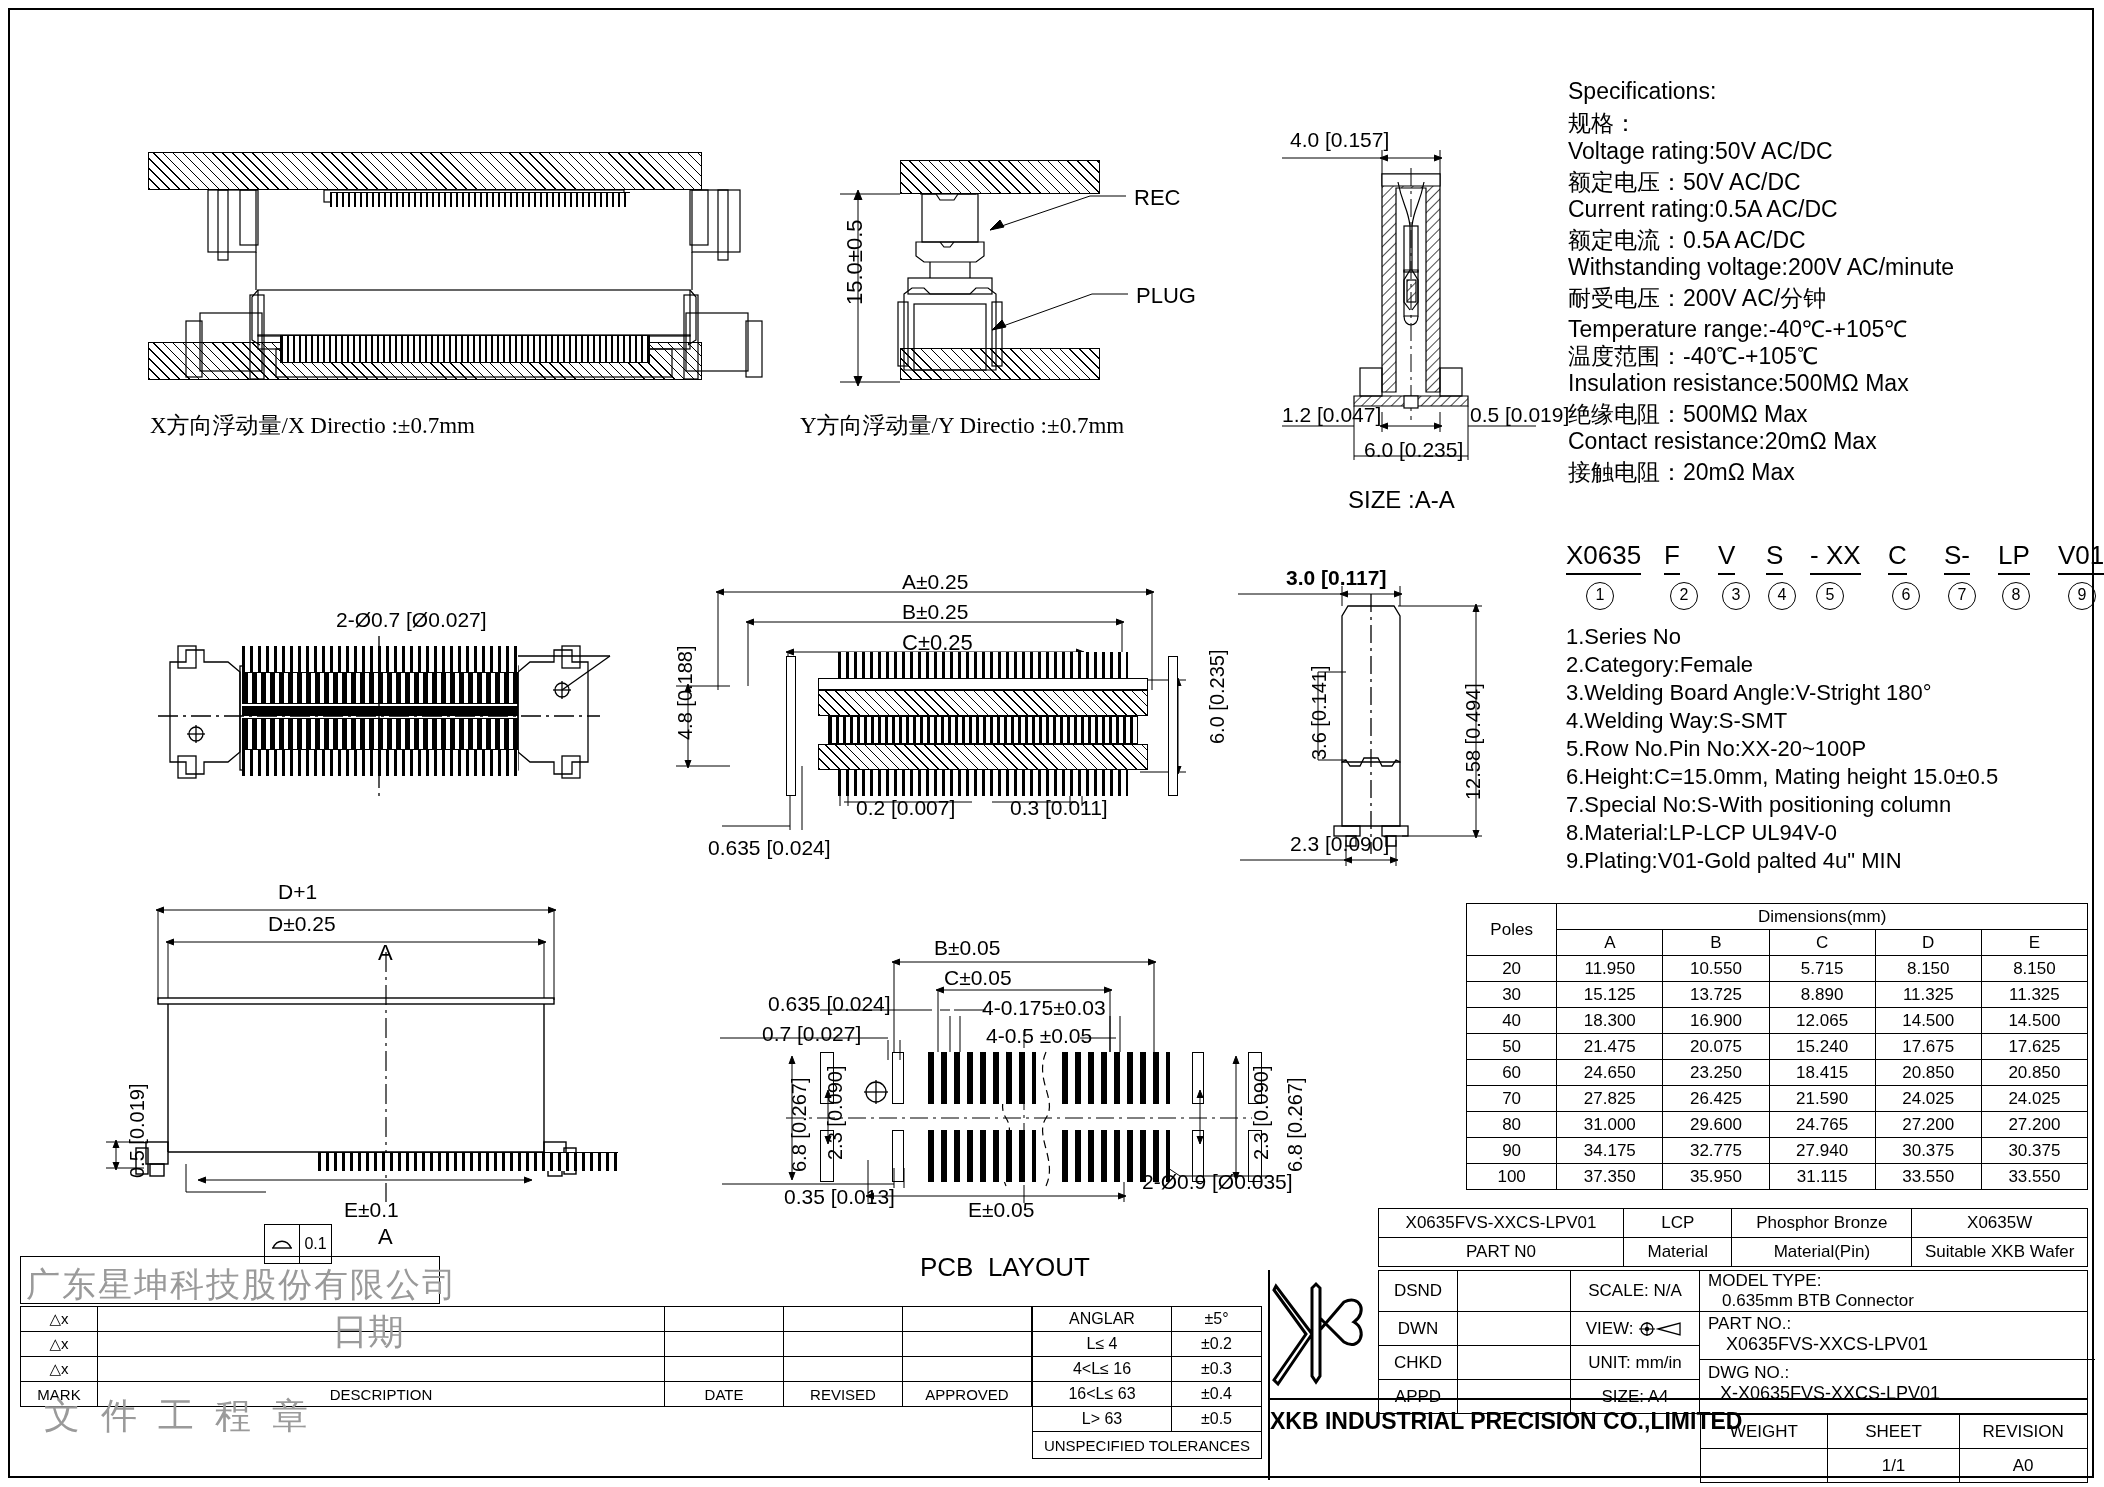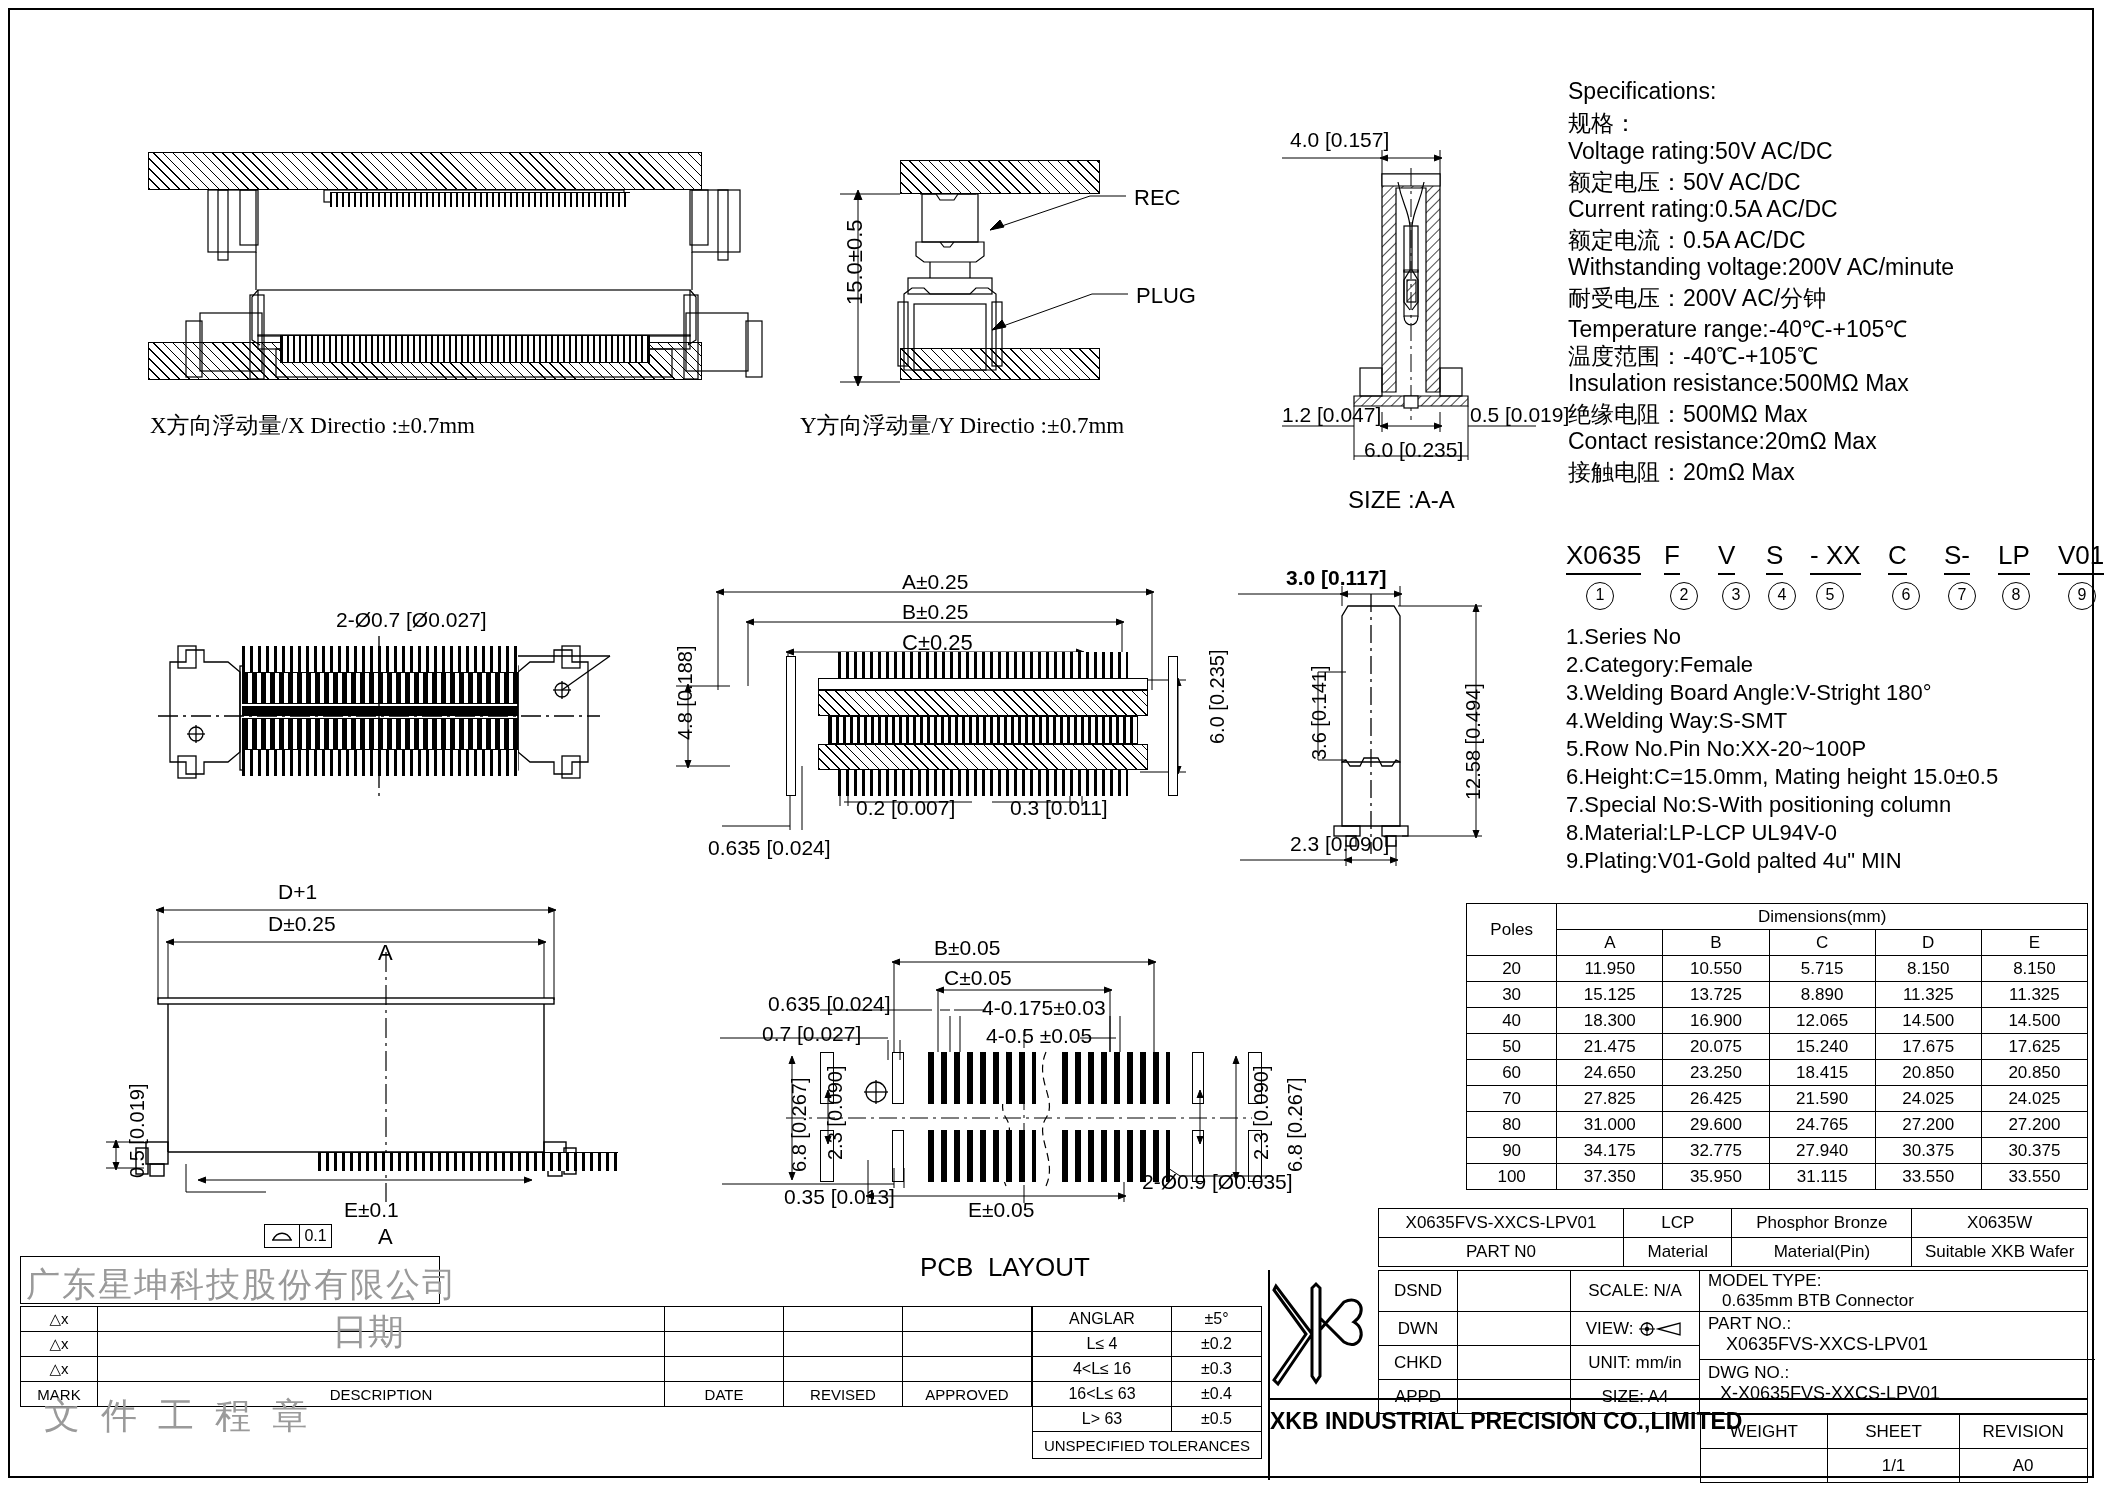--- a/index.html
+++ b/index.html
@@ -474,21 +474,21 @@
 
   <div class="abs" style="left:318px;top:1152px;width:300px;height:18px;
        background:repeating-linear-gradient(90deg,#000 0 3px,#fff 3px 8px);border-top:1.5px solid #000;"></div>
   <div class="txt" style="left:278px;top:880px;font-size:21px;">D+1</div>
   <div class="txt" style="left:268px;top:912px;font-size:21px;">D±0.25</div>
   <div class="txt" style="left:378px;top:940px;font-size:22px;">A</div>
   <div class="txt rot90" style="left:126px;top:1178px;font-size:20px;">0.5 [0.019]</div>
   <div class="txt" style="left:344px;top:1198px;font-size:21px;">E±0.1</div>
   <div class="txt" style="left:378px;top:1224px;font-size:22px;">A</div>
 
-  <div class="abs" style="left:264px;top:1224px;width:68px;height:24px;border:1.5px solid #000;box-sizing:border-box;display:flex;">
+  <div class="abs" style="left:264px;top:1224px;width:68px;height:40px;border:1.5px solid #000;box-sizing:border-box;display:flex;">
     <div style="width:34px;border-right:1.5px solid #000;display:flex;align-items:center;justify-content:center;">
       <svg width="22" height="12" style="position:static;">
         <path d="M2 10 C6 1 16 1 20 10" fill="none" stroke="#000" stroke-width="1.4"></path>
         <line x1="1" y1="10" x2="21" y2="10" stroke="#000" stroke-width="1.4"></line>
       </svg>
     </div>
     <div style="flex:1;display:flex;align-items:center;justify-content:center;font-size:16px;">0.1</div>
   </div>
 </div>
 

